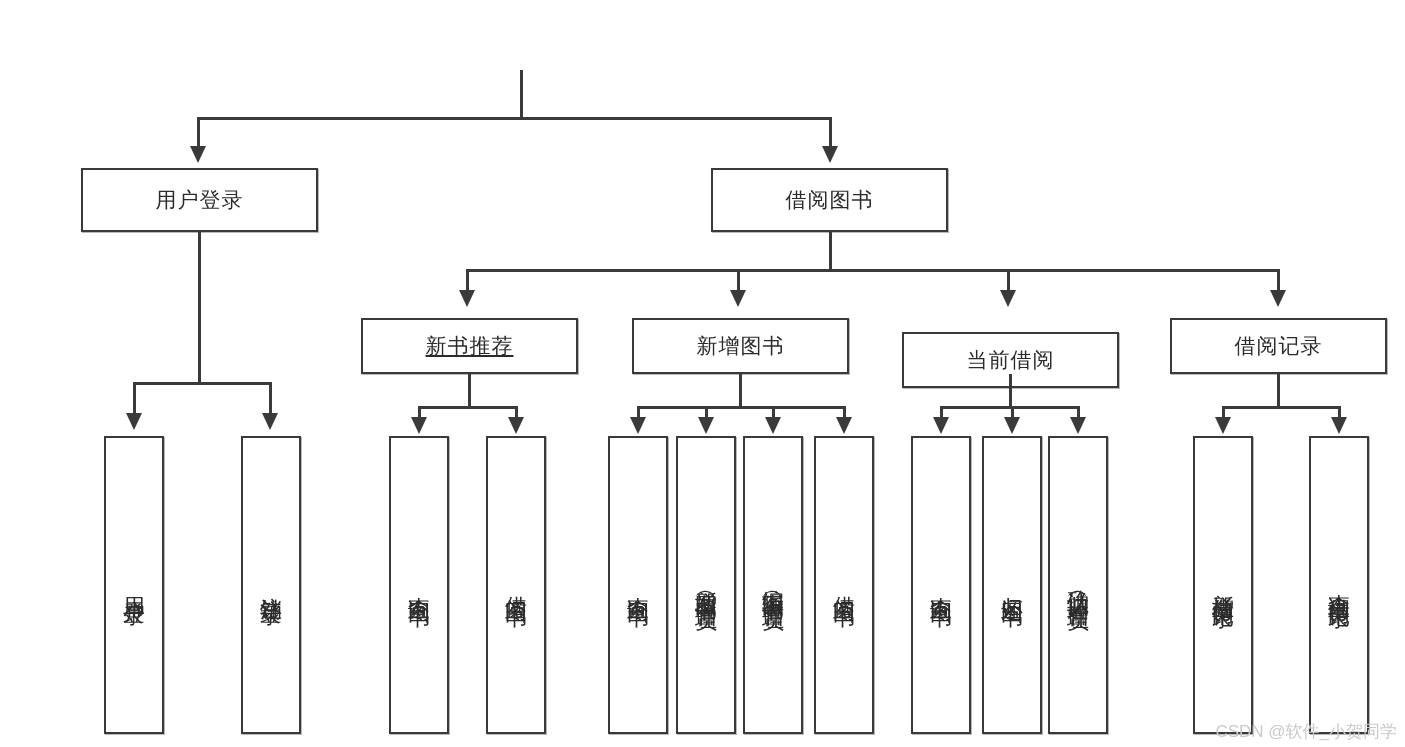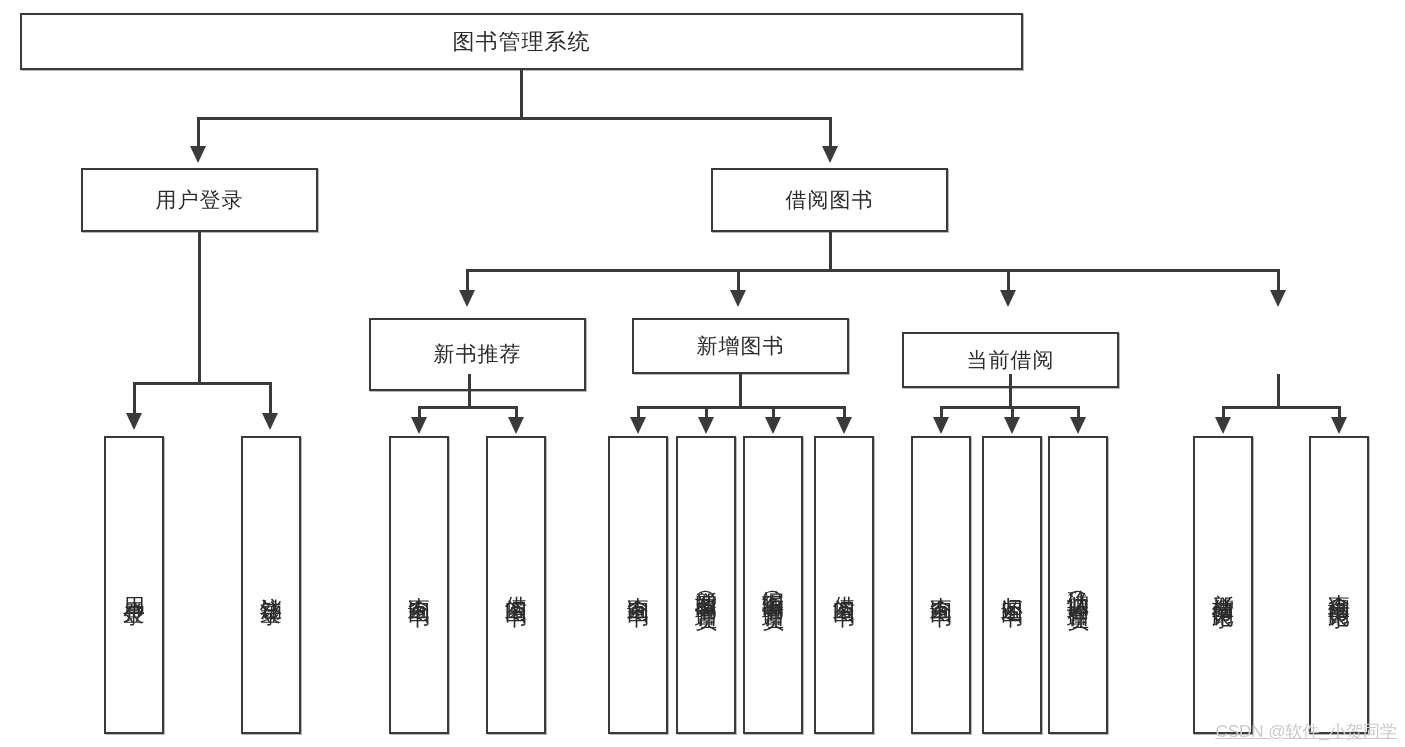--- a/index.html
+++ b/index.html
@@ -61,31 +61,27 @@
   }
 
   #watermark {
     position: absolute;
     right: 8px;
     bottom: 4px;
     font-size: 17px;
     color: #c9c9c9;
     white-space: nowrap;
     font-family: "Liberation Sans", "DejaVu Sans", sans-serif;
-    text-decoration: underline;
   }
 </style>
 </head>
 <body>
 
 <div id="canvas">
 
-  <div class="node root" style="left:20px; top:13px; width:1003px; height:57px;">
-    <span class="label">图书管理系统</span>
-  </div>
 
   <div class="vline" style="left:520px; top:70px; width:3px; height:49px;"></div>
   <div class="hline" style="left:197px; top:117px; width:635px;"></div>
   <div class="vline" style="left:197px; top:117px; height:30px;"></div>
   <div class="arrow" style="left:190px; top:146px;"></div>
   <div class="vline" style="left:829px; top:117px; height:30px;"></div>
   <div class="arrow" style="left:822px; top:146px;"></div>
 
   <div class="node" style="left:81px; top:168px; width:237px; height:64px;">
     <span class="label">用户登录</span>
@@ -105,28 +101,31 @@
   <div class="hline" style="left:466px; top:269px; width:812px;"></div>
   <div class="vline" style="left:466px; top:269px; height:22px;"></div>
   <div class="arrow" style="left:459px; top:290px;"></div>
   <div class="vline" style="left:737px; top:269px; height:22px;"></div>
   <div class="arrow" style="left:730px; top:290px;"></div>
   <div class="vline" style="left:1007px; top:269px; height:22px;"></div>
   <div class="arrow" style="left:1000px; top:290px;"></div>
   <div class="vline" style="left:1277px; top:269px; height:22px;"></div>
   <div class="arrow" style="left:1270px; top:290px;"></div>
 
-  <div class="node" style="left:369px; top:318px; width:217px; height:73px;">
+  <div class="node" style="left:361px; top:318px; width:217px; height:56px;text-decoration:underline;">
     <span class="label">新书推荐</span>
   </div>
   <div class="node" style="left:632px; top:318px; width:217px; height:56px;">
     <span class="label">新增图书</span>
   </div>
   <div class="node" style="left:902px; top:332px; width:217px; height:56px;">
     <span class="label">当前借阅</span>
+  </div>
+  <div class="node" style="left:1170px; top:318px; width:217px; height:56px;">
+    <span class="label">借阅记录</span>
   </div>
 
   <div class="vline" style="left:468px; top:374px; height:34px;"></div>
   <div class="hline" style="left:418px; top:406px; width:100px;"></div>
   <div class="vline" style="left:418px; top:406px; height:12px;"></div>
   <div class="arrow" style="left:411px; top:417px;"></div>
   <div class="vline" style="left:515px; top:406px; height:12px;"></div>
   <div class="arrow" style="left:508px; top:417px;"></div>
 
   <div class="vline" style="left:739px; top:374px; height:34px;"></div>

